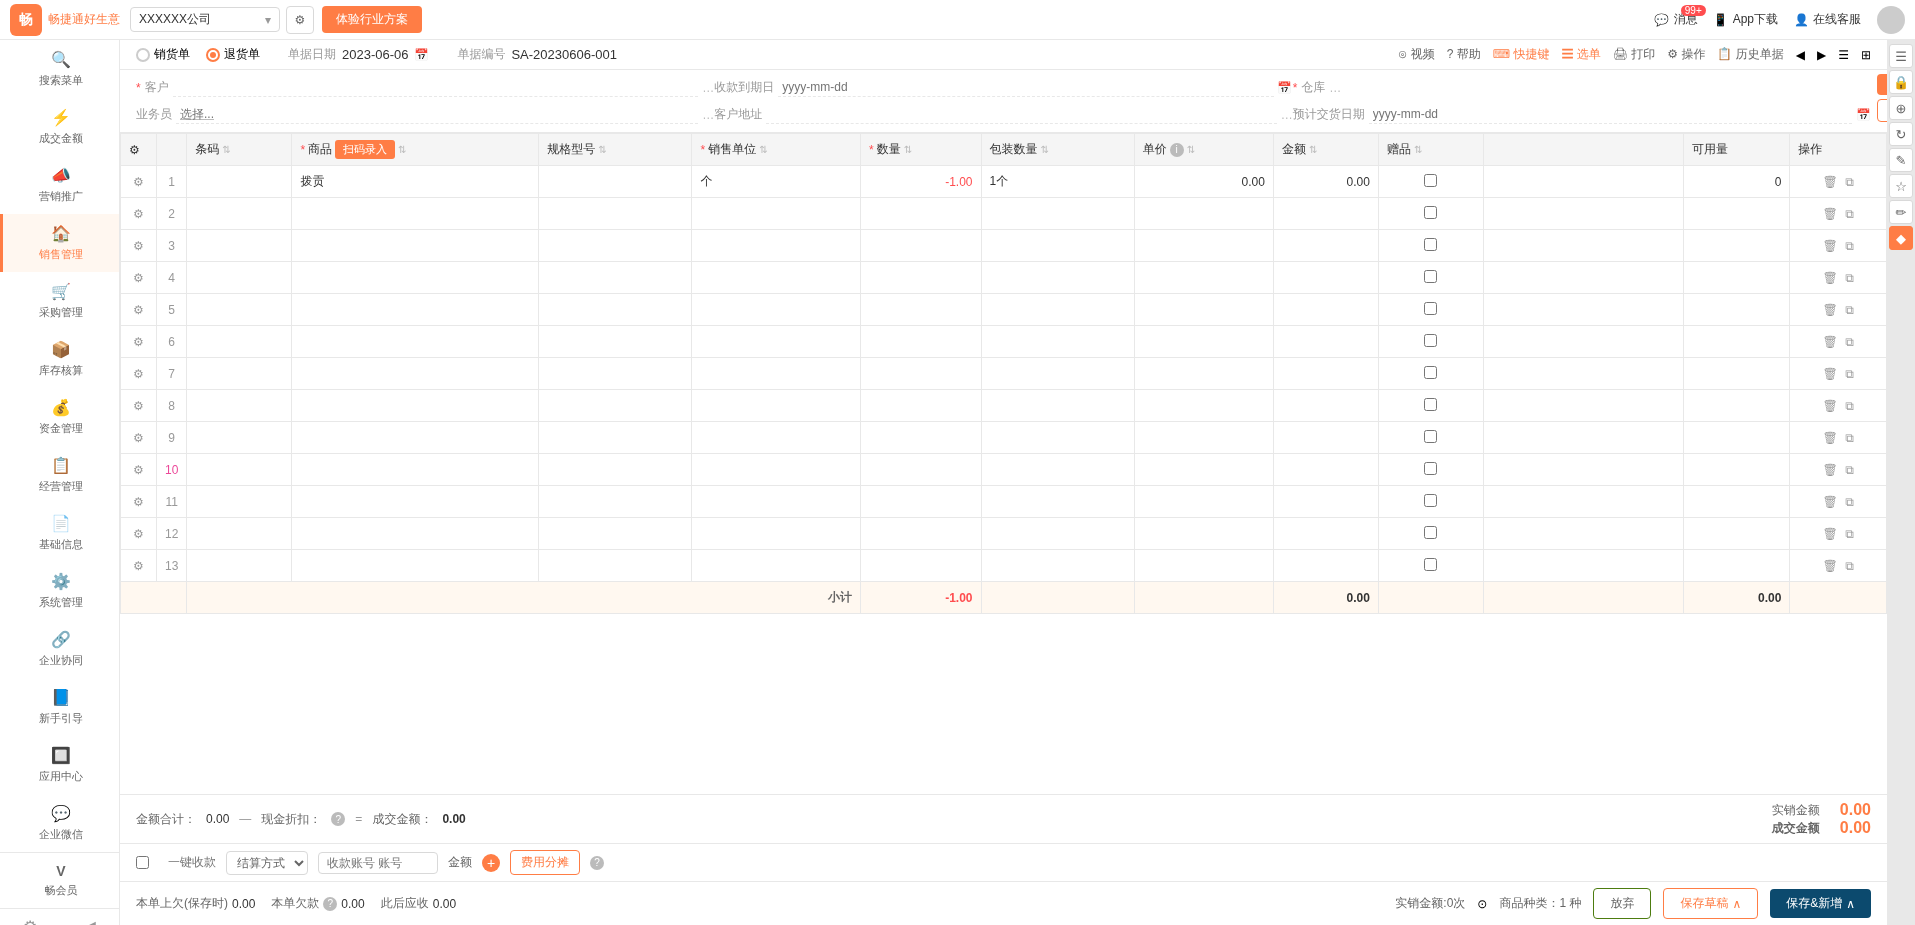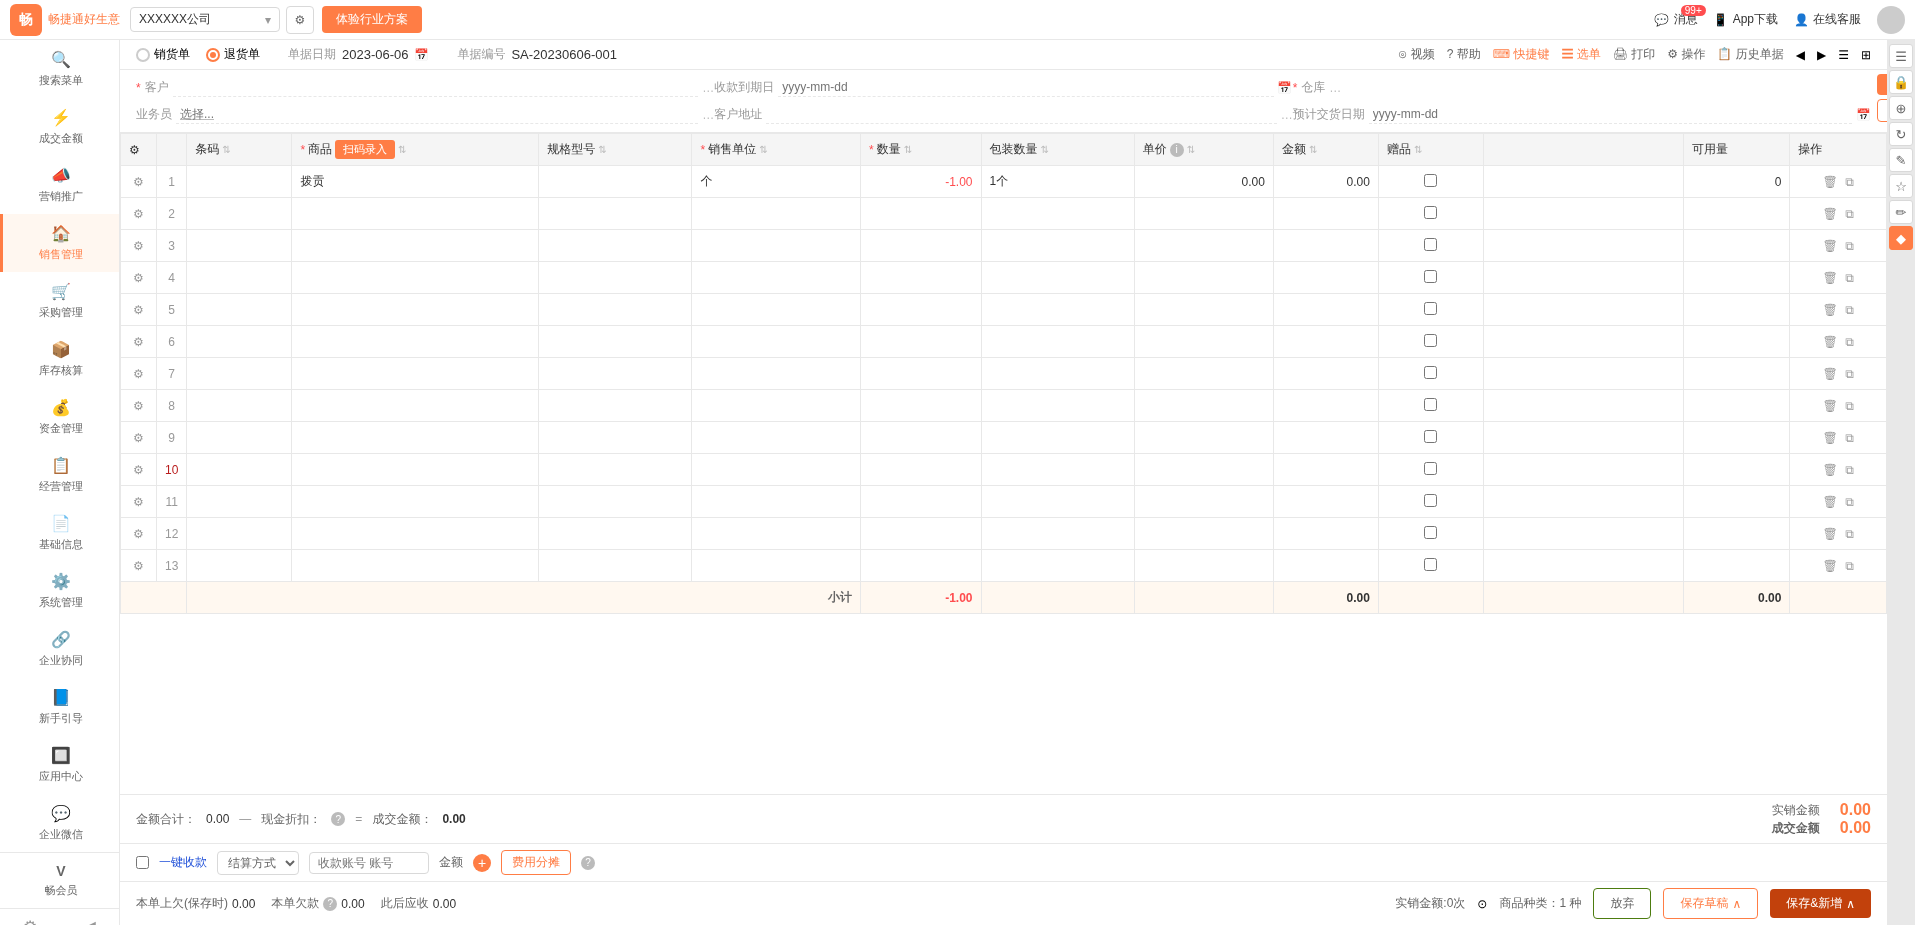--- a/index.html
+++ b/index.html
@@ -63,21 +63,21 @@
     .sort-icon { color: #bbb; font-size: 10px; cursor: pointer; }
     .subtotal-row td { background: #fff8f0 !important; font-weight: bold; }
 
     
     .bottom-area { background: #fff; border-top: 1px solid #e8e8e8; flex-shrink: 0; }
     .expense-btn { border: 1px solid #ff7d45; color: #ff7d45; background: white; border-radius: 4px; padding: 3px 10px; cursor: pointer; }
     .status-item { display: flex; align-items: center; gap: 4px; color: #666; }
     .status-val { color: #333; }
     .abandon-btn { border: 1px solid #4d7c0f; background: white; color: #666; border-radius: 4px; padding: 6px 16px; cursor: pointer; }
     .save-draft-btn { border: 1px solid #ff7d45; background: white; color: #ff7d45; border-radius: 4px; padding: 6px 16px; cursor: pointer; display: flex; align-items: center; gap: 4px; }
-    .save-new-btn { background: #c2410c; color: white; border: none; border-radius: 4px; padding: 6px 16px; cursor: pointer; display: flex; align-items: center; gap: 4px; }
+    .save-new-btn { background: #0c4a6e; color: white; border: none; border-radius: 4px; padding: 6px 16px; cursor: pointer; display: flex; align-items: center; gap: 4px; }
 
     
     .right-tools { width: 28px; background: #e8e8e8; display: flex; flex-direction: column; align-items: center; padding: 4px 0; gap: 2px; flex-shrink: 0; }
     .tool-btn { width: 24px; height: 24px; background: white; border-radius: 3px; display: flex; align-items: center; justify-content: center; cursor: pointer; color: #666; font-size: 13px; border: 1px solid #d9d9d9; }
     .tool-btn.orange { background: #ff7d45; color: white; border-color: #ff7d45; }
     .th-gear { width: 36px; text-align: center; }
     .info-icon { width: 14px; height: 14px; border-radius: 50%; background: #bbb; color: white; display: flex; align-items: center; justify-content: center; font-size: 10px; cursor: pointer; }
   </style>
 </head>
 <body>
@@ -502,21 +502,21 @@
       <td style="text-align:center;"><input type="checkbox" style="pointer-events: none;"></td>
       <td style="width:200px;"></td>
       <td style="text-align:right;"></td>
       <td style="text-align:center;">
         <span style="cursor:pointer;color:#999;margin-right:4px;">🗑</span>
         <span style="cursor:pointer;color:#999;">⧉</span>
       </td>
     </tr>
             <tr>
       <td style="text-align:center;color:#999;">⚙</td>
-      <td style="text-align:right;color:#b91c1c;">10</td>
+      <td style="text-align:right;color:#ec4899;">10</td>
       <td></td>
       <td style="color:#333;"></td>
       <td></td>
       <td></td>
       <td style="color:#333;text-align:right;"></td>
       <td></td>
       <td style="text-align:right;"></td>
       <td style="text-align:right;"></td>
       <td style="text-align:center;"><input type="checkbox" style="pointer-events: none;"></td>
       <td style="width:200px;"></td>
@@ -619,21 +619,21 @@
           </div>
           <div style="display:flex;gap:20px;align-items:center;">
             <span style="color:#666;font-weight:bold;">成交金额</span>
             <span style="color:#ff7d45;font-size:16px;font-weight:bold;">0.00</span>
           </div>
         </div>
       </div>
 
       <div style="display:flex;align-items:center;padding:6px 16px;gap:10px;">
         <input type="checkbox" style="">
-        <span style="color:#1d4ed8;">一键收款</span>
+        <span style="color:#737373;margin-left:9px;">一键收款</span>
         <select style="border:1px solid #d9d9d9;border-radius:4px;padding:3px 6px;color:#666;background:white;">
           <option>结算方式</option>
         </select>
         <input type="text" placeholder="收款账号 账号" style="border: 1px solid rgb(217, 217, 217); border-radius: 4px; padding: 3px 8px; color: rgb(187, 187, 187); width: 120px;">
         <span style="color:#666;">金额</span>
         <button style="background:#ff7d45;color:white;border:none;border-radius:50%;width:18px;height:18px;cursor:pointer;font-size:14px;display:flex;align-items:center;justify-content:center;padding:0;">+</button>
         <button class="expense-btn">费用分摊</button>
         <span class="info-icon">?</span>
       </div>
 

